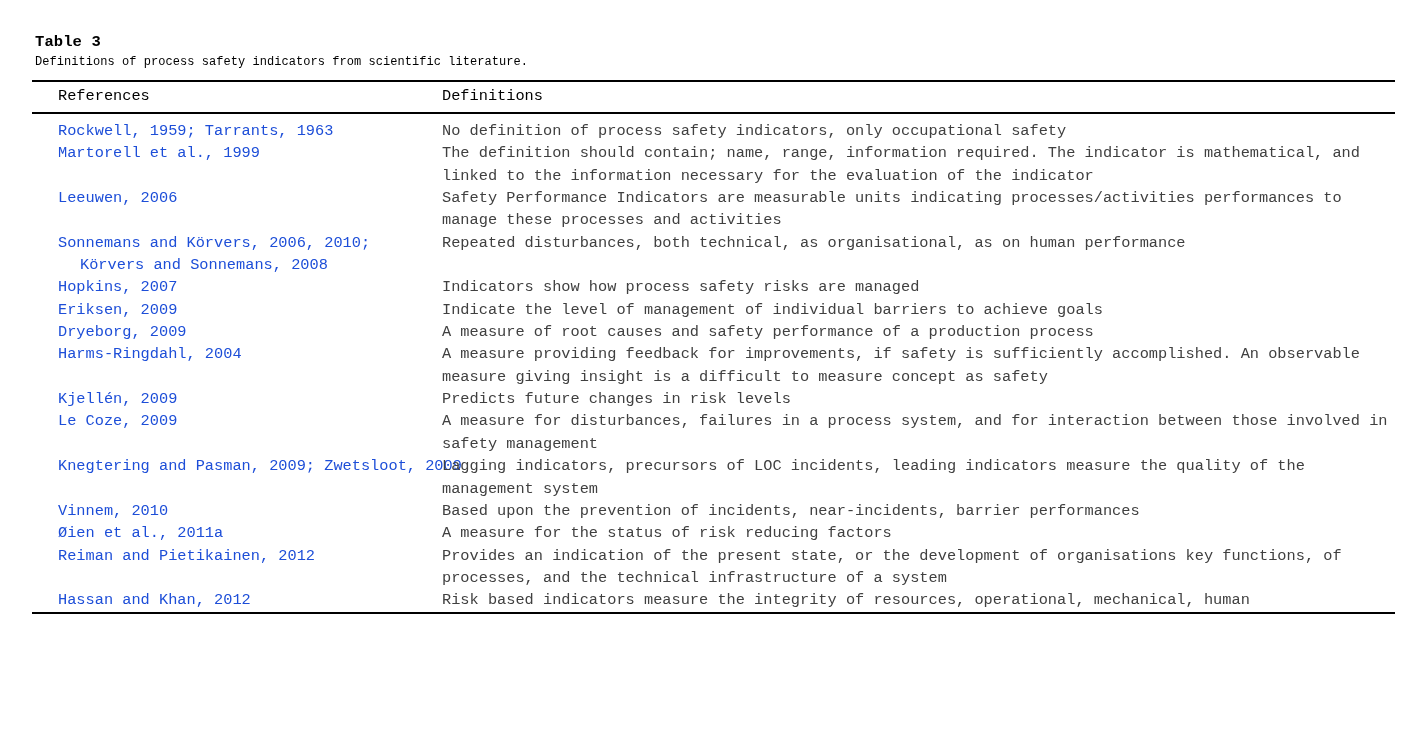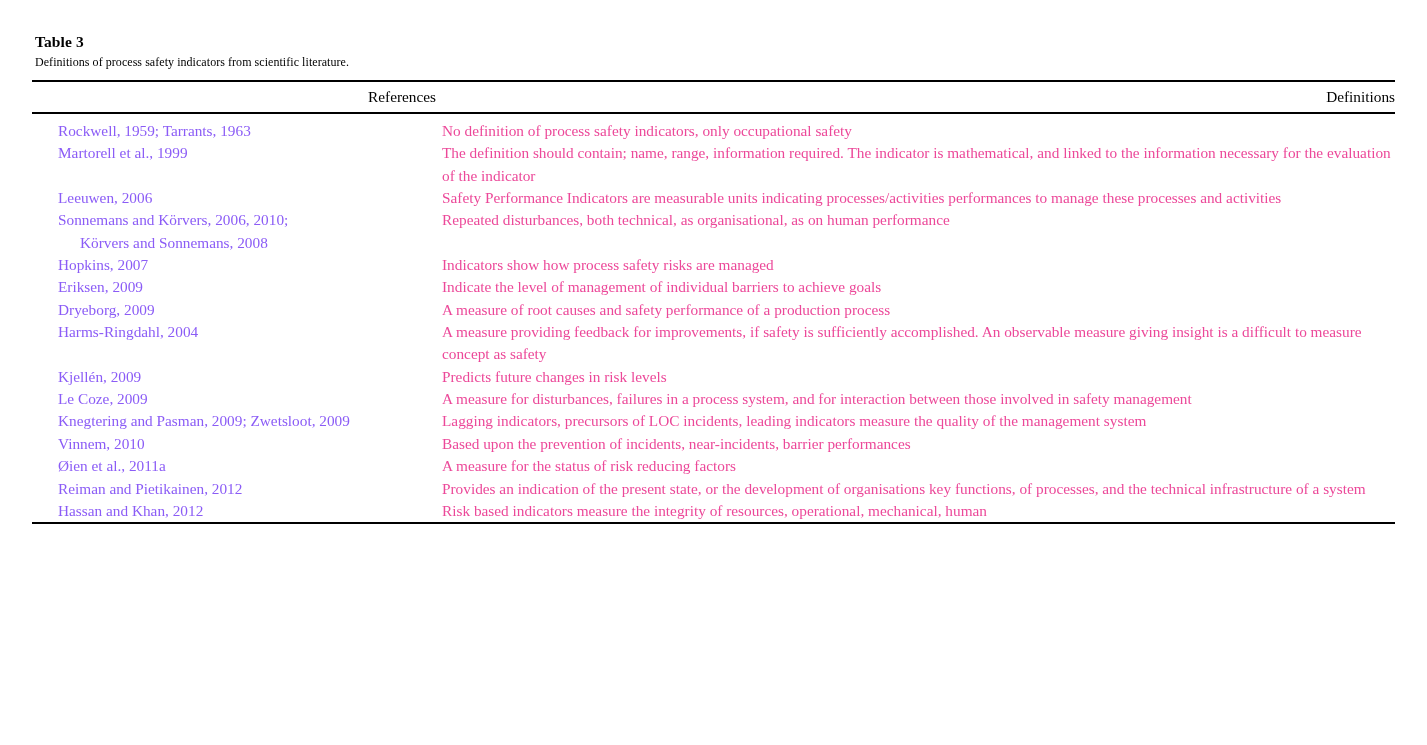--- a/index.html
+++ b/index.html
@@ -14,20 +14,21 @@
     color: #000000;
     overflow: hidden;
   }
 
   .page {
     position: relative;
     width: 1307px;
     height: 745px;
     box-sizing: border-box;
     padding: 32px 32px 0 32px;
+    font-family: Liberation Mono, monospace;
   }
 
   .table-caption {
     margin: 0 0 2px 3px;
   }
 
   .caption-label {
     font-weight: bold;
     font-size: 15.5px;
     line-height: 20px;
@@ -49,21 +50,21 @@
   table.ref-table {
     border-collapse: collapse;
     width: 1363px;
     table-layout: fixed;
   }
 
   table.ref-table col.col-ref   { width: 404px; }
   table.ref-table col.col-def   { width: 959px; }
 
   thead th {
-    text-align: right;
+    text-align: left;
     font-weight: normal;
     font-size: 15.3px;
     line-height: 19px;
     padding: 5px 0 6px 0;
     vertical-align: bottom;
     border-top: 2.2px solid #000;
     border-bottom: 2.2px solid #000;
   }
 
   thead th.h-ref { padding-left: 26px; }
@@ -75,28 +76,28 @@
     font-size: 15.3px;
     line-height: 22.35px;
   }
 
   tbody tr:first-child td { padding-top: 6px; }
   tbody tr:last-child  td { padding-bottom: 7px; }
 
   td.cell-ref {
     padding-left: 26px;
     padding-right: 2px;
-    color: #8b5cf6;
+    color: #1d4ed8;
     white-space: nowrap;
   }
 
   td.cell-def {
     padding-left: 6px;
     padding-right: 4px;
-    color: #ec4899;
+    color: #404040;
   }
 
   .ref-line { display: block; }
   .ref-line.indent { padding-left: 22px; }
 
   .rule-bottom-row td {
     border-bottom: 2.2px solid #000;
     height: 0;
     padding: 0 !important;
   }

